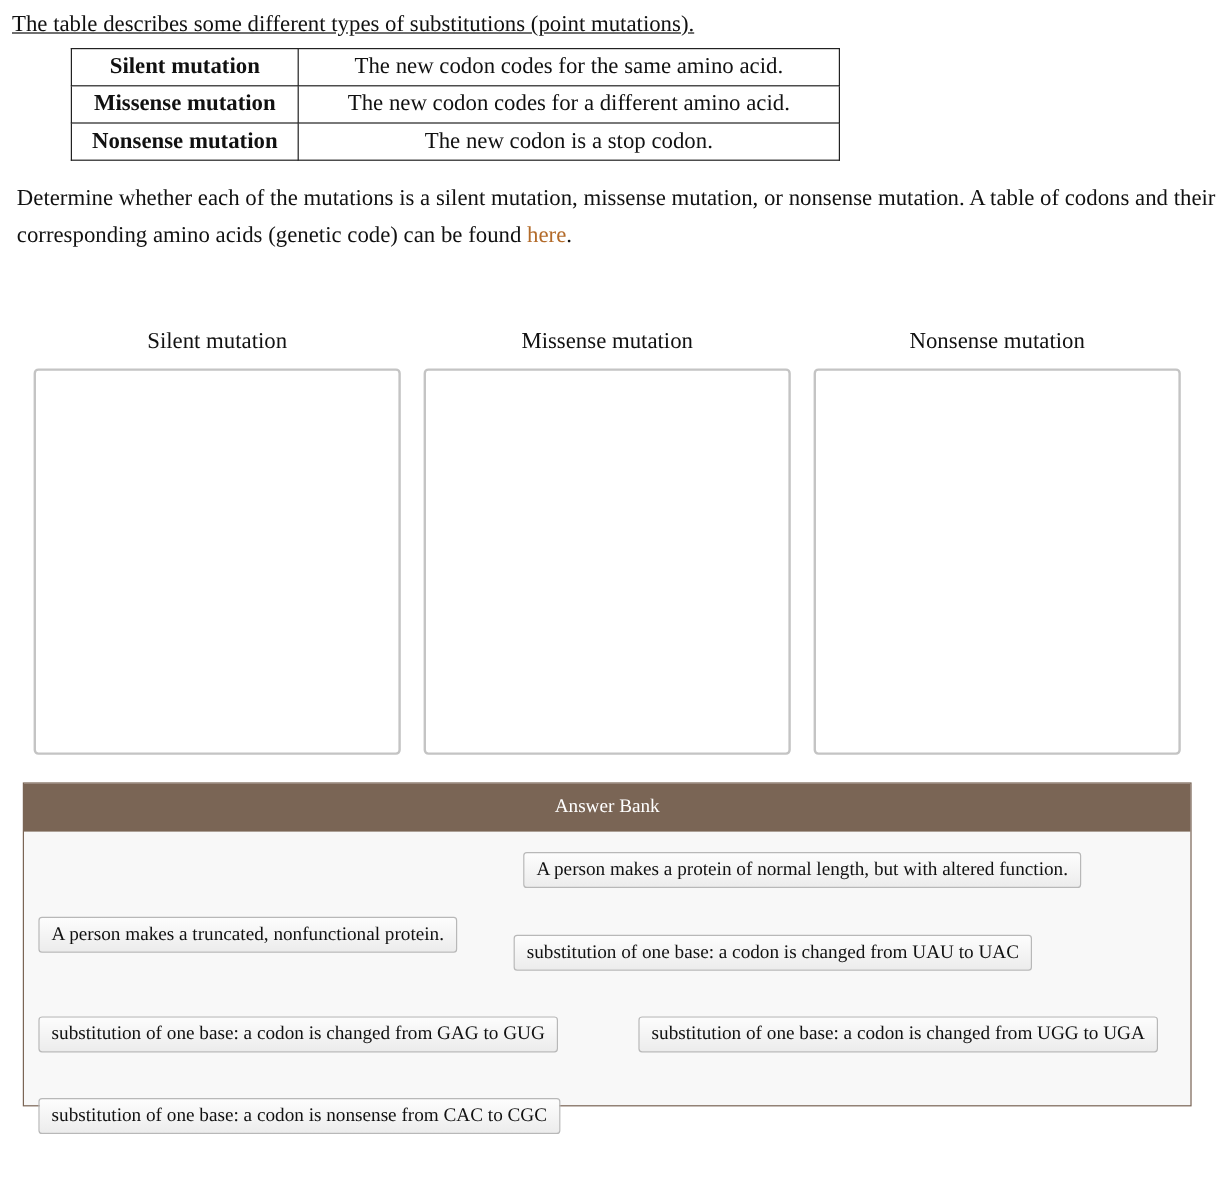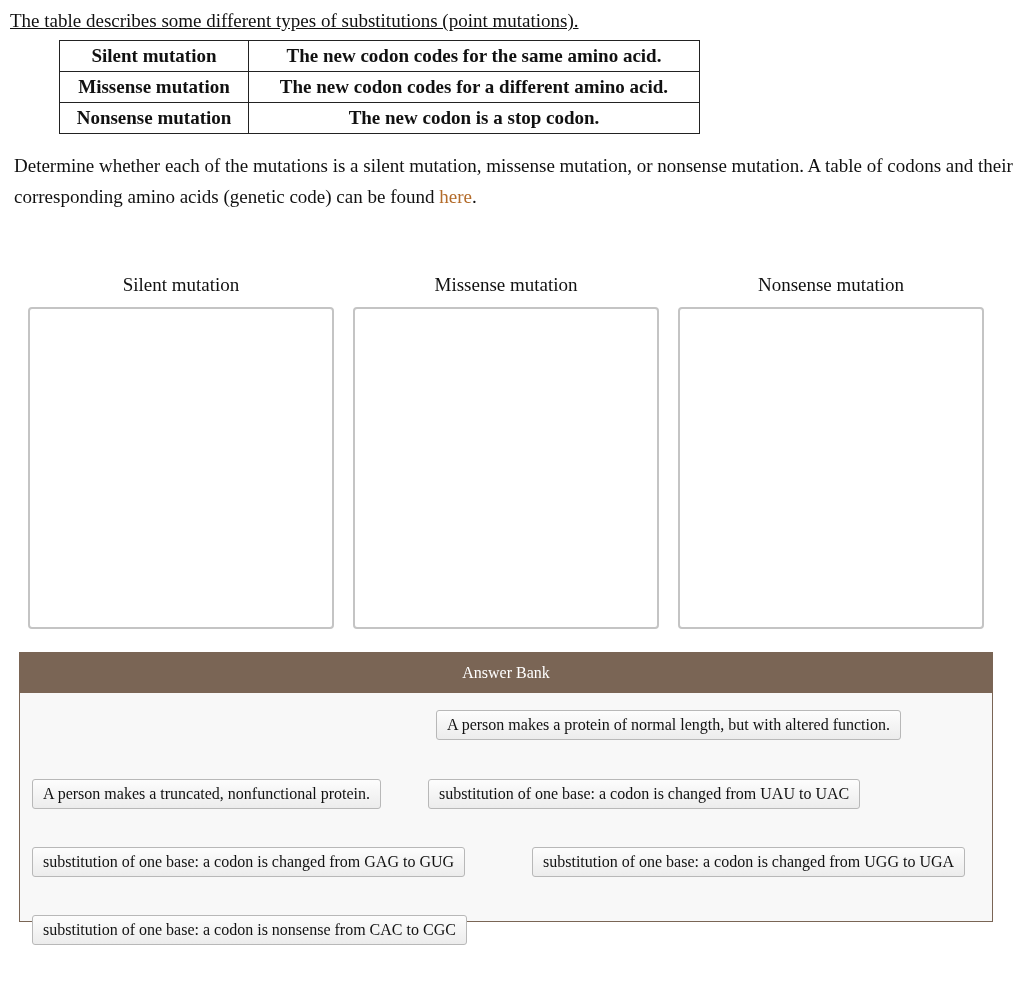--- a/index.html
+++ b/index.html
@@ -7,21 +7,21 @@
     width: 1024px; height: 985px; position: relative; overflow: hidden;
     font-family: "Liberation Serif", "DejaVu Serif", serif;
     color: #111; font-size: 19px;
   }
   .intro { position: absolute; left: 4px; top: 3px; margin: 6px; font-size: 19px; line-height: 24px; text-decoration: underline; }
   table.types {
     position: absolute; left: 59px; top: 40px; width: 641px;
     border-collapse: collapse; font-size: 19px;
   }
   table.types td {
-    border: 1.5px solid #222; height: 30px; padding: 0 8px; text-align: center; line-height: 28px; font-weight: bold;
+    border: 1.5px solid #222; height: 30px; padding: 0 8px; text-align: center; line-height: 28px;
   }
   table.types td.head { font-weight: bold; width: 172px; }
   .instructions {
     position: absolute; left: 14px; top: 150px; width: 1000px; margin: 0;
     font-size: 19px; line-height: 31px;
   }
   .instructions a { color: #b36b2a; text-decoration: none; }
   .bin-label {
     position: absolute; top: 273px; width: 306px; text-align: center; font-size: 19px; line-height: 24px;
   }
@@ -73,18 +73,18 @@
 <div class="bin-label" style="left:353px;">Missense mutation</div>
 <div class="bin-label" style="left:678px;">Nonsense mutation</div>
 
 <div class="bin" style="left:28px;"></div>
 <div class="bin" style="left:353px;"></div>
 <div class="bin" style="left:678px;"></div>
 
 <div class="bank">
   <div class="bank-header">Answer Bank</div>
   <div class="chip" style="left:416px; top:57px;">A person makes a protein of normal length, but with altered function.</div>
-  <div class="chip" style="left:12px; top:126px;">A person makes a truncated, nonfunctional protein.</div>
+  <div class="chip" style="left:12px; top:111px;">A person makes a truncated, nonfunctional protein.</div>
   <div class="chip" style="left:408px; top:126px;">substitution of one base: a codon is changed from UAU to UAC</div>
   <div class="chip" style="left:12px; top:194px;">substitution of one base: a codon is changed from GAG to GUG</div>
   <div class="chip" style="left:512px; top:194px;">substitution of one base: a codon is changed from UGG to UGA</div>
   <div class="chip" style="left:12px; top:262px;">substitution of one base: a codon is nonsense from CAC to CGC</div>
 </div>
 
 </body></html>

